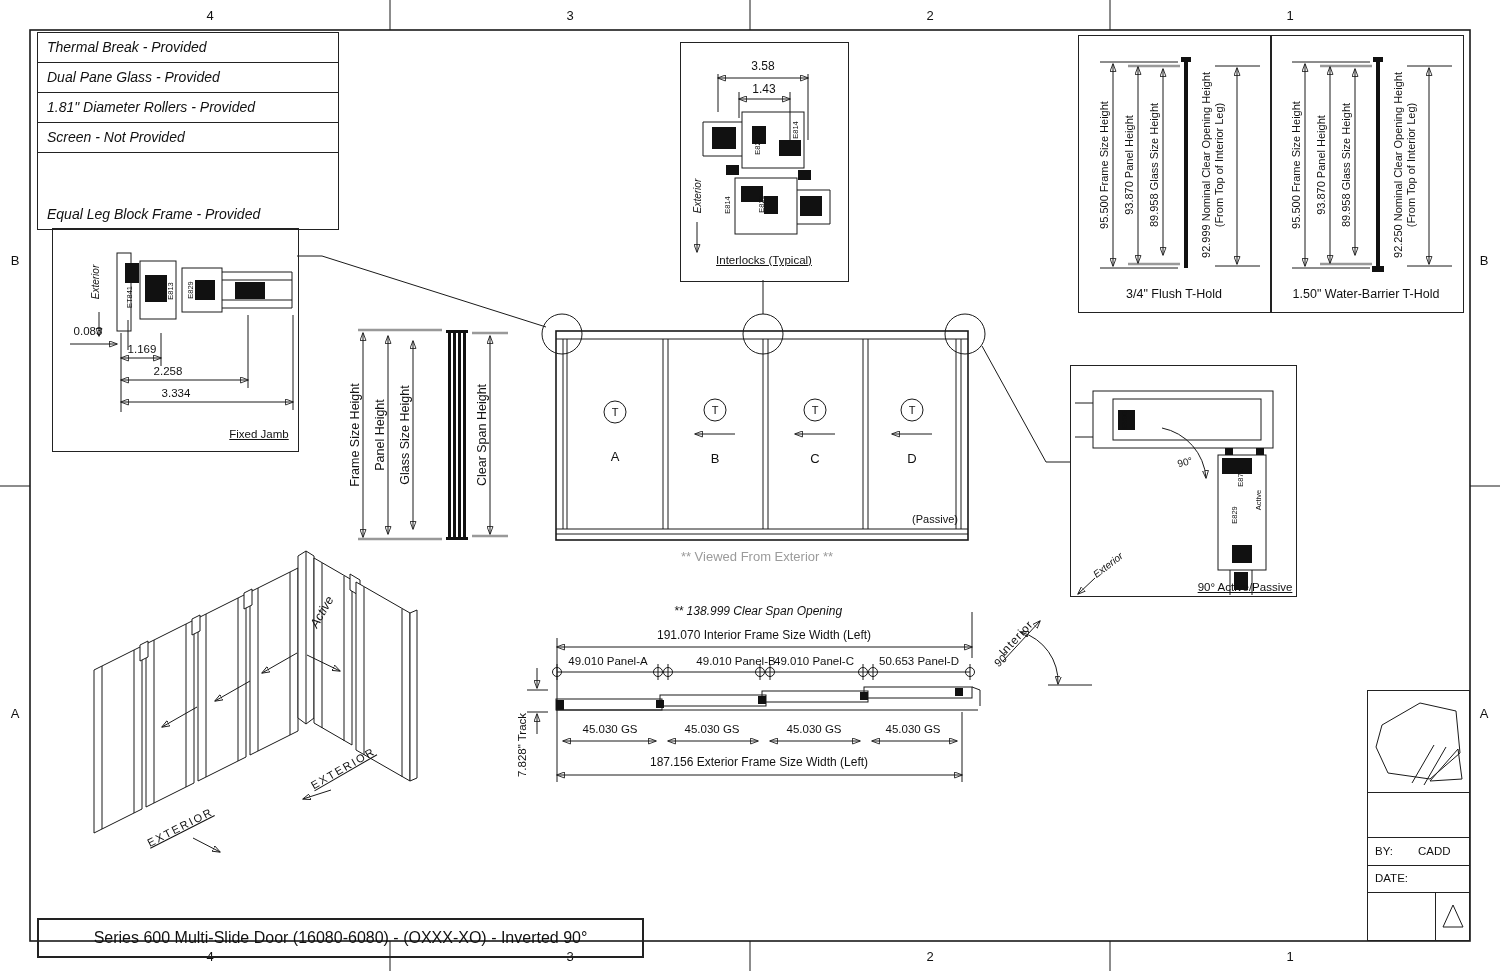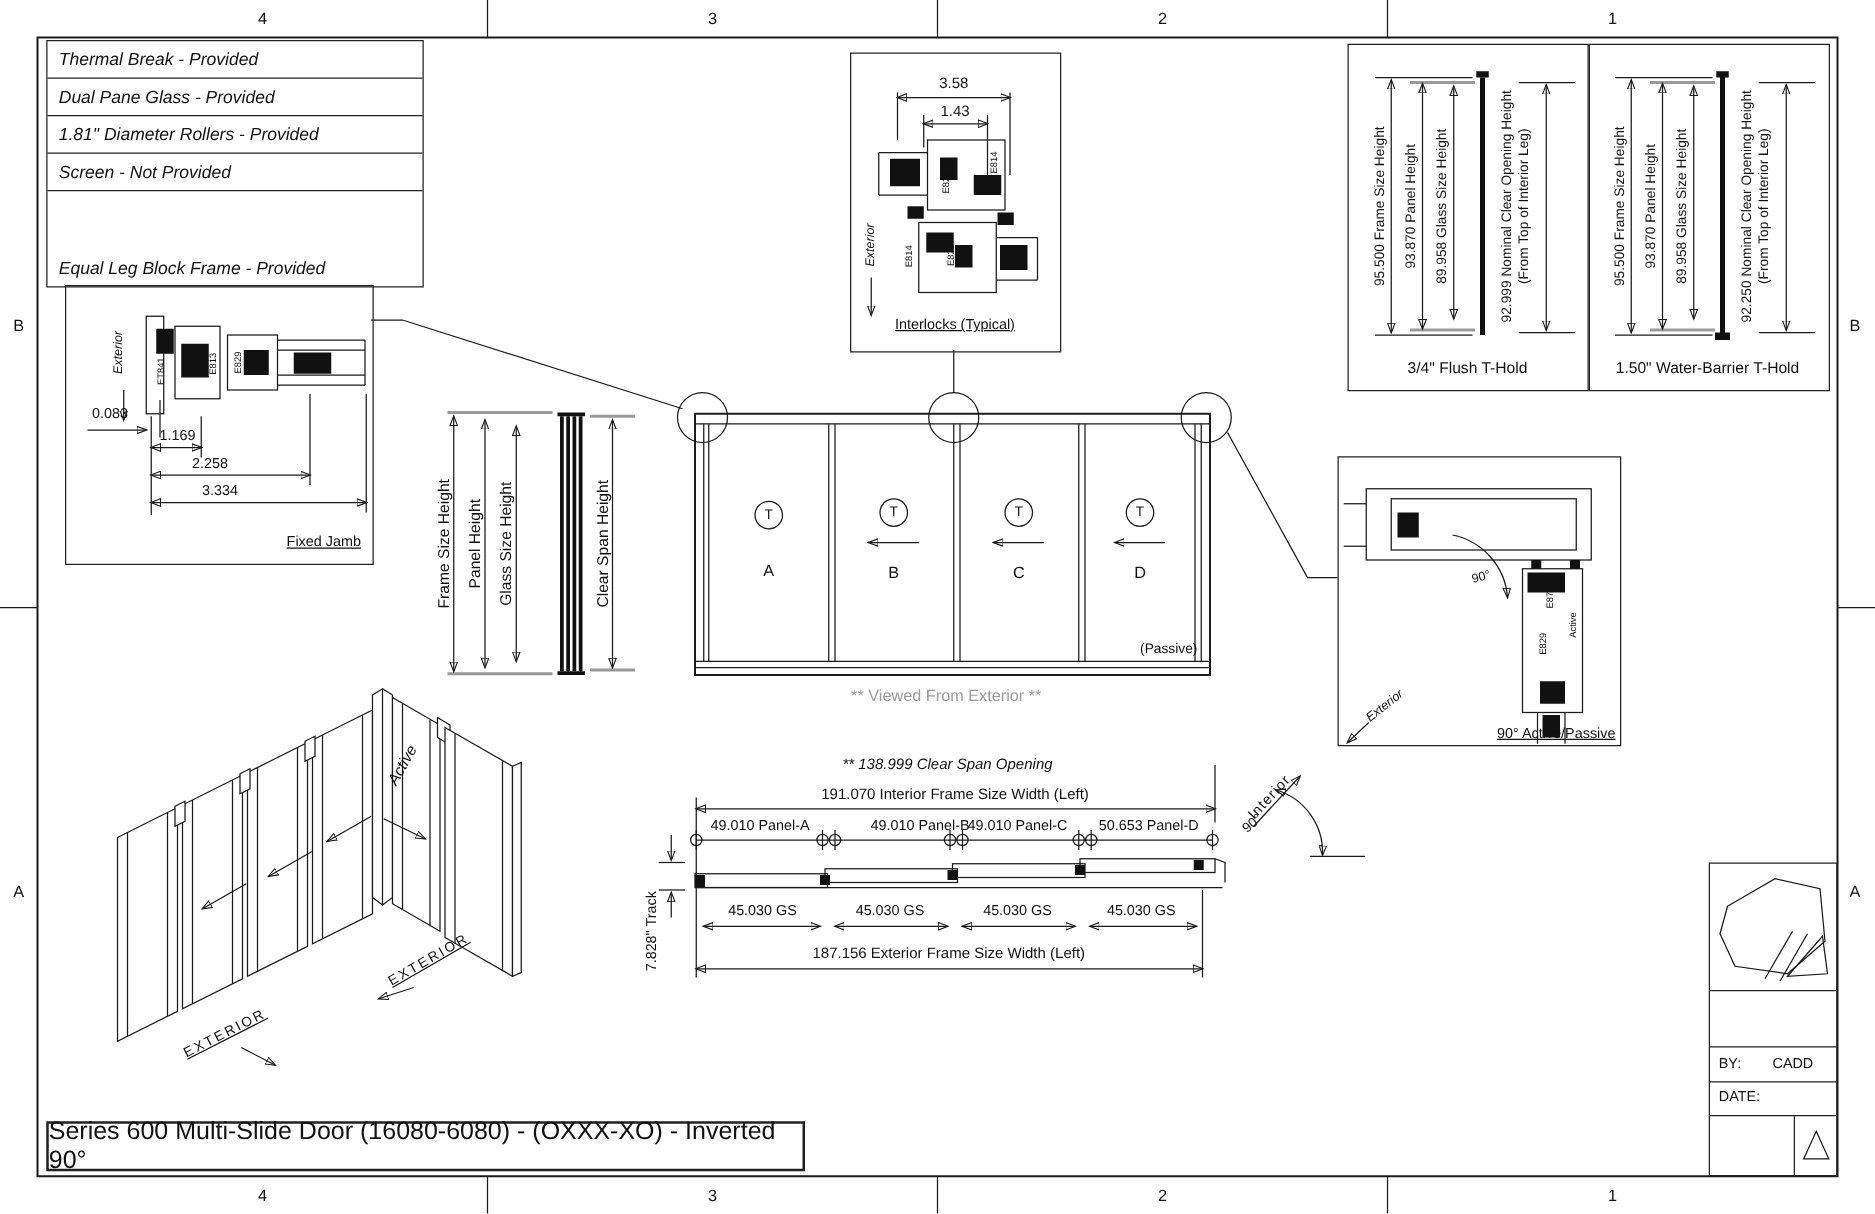--- a/index.html
+++ b/index.html
@@ -20,21 +20,21 @@
   svg line,svg path,svg polyline,svg rect,svg circle,svg polygon{stroke:#1a1a1a;fill:none;stroke-width:1;}
   svg .blk{fill:#111;stroke:none;}
   svg .wht{fill:#fff;}
   svg .thk{stroke-width:1.6;}
   svg .gry{stroke:#999;stroke-width:2.5;}
   .feat{position:absolute;left:37px;top:32px;width:300px;border:1.5px solid #222;font-style:italic;}
   .feat .row{height:29px;border-bottom:1.5px solid #222;line-height:29px;padding-left:9px;font-size:14px;color:#111;}
   .feat .row:last-child{border-bottom:none;margin-top:47px;}
   .tb{position:absolute;left:1367px;top:690px;width:101px;height:249px;border:1.5px solid #222;}
   .tb .cell{position:absolute;left:0;width:100%;border-bottom:1.5px solid #222;box-sizing:border-box;}
-  .titlebar{position:absolute;left:37px;top:897px;width:603px;height:36px;border:2px solid #222;display:flex;align-items:center;justify-content:center;font-size:20px;color:#111;}
+  .titlebar{position:absolute;left:37px;top:918px;width:603px;height:36px;border:2px solid #222;display:flex;align-items:center;justify-content:center;font-size:16px;color:#111;}
   .rot2{position:absolute;transform:translate(-50%,-50%) rotate(-90deg);font-size:11px;color:#111;text-align:center;line-height:13px;white-space:nowrap;}
 </style>
 </head>
 <body>
 
 <div class="page">
 
   <svg class="lay" width="1500" height="971">
     <defs>
       <marker id="a" viewBox="0 0 10 8" markerWidth="9" markerHeight="7" refX="8.5" refY="4" orient="auto-start-reverse">

